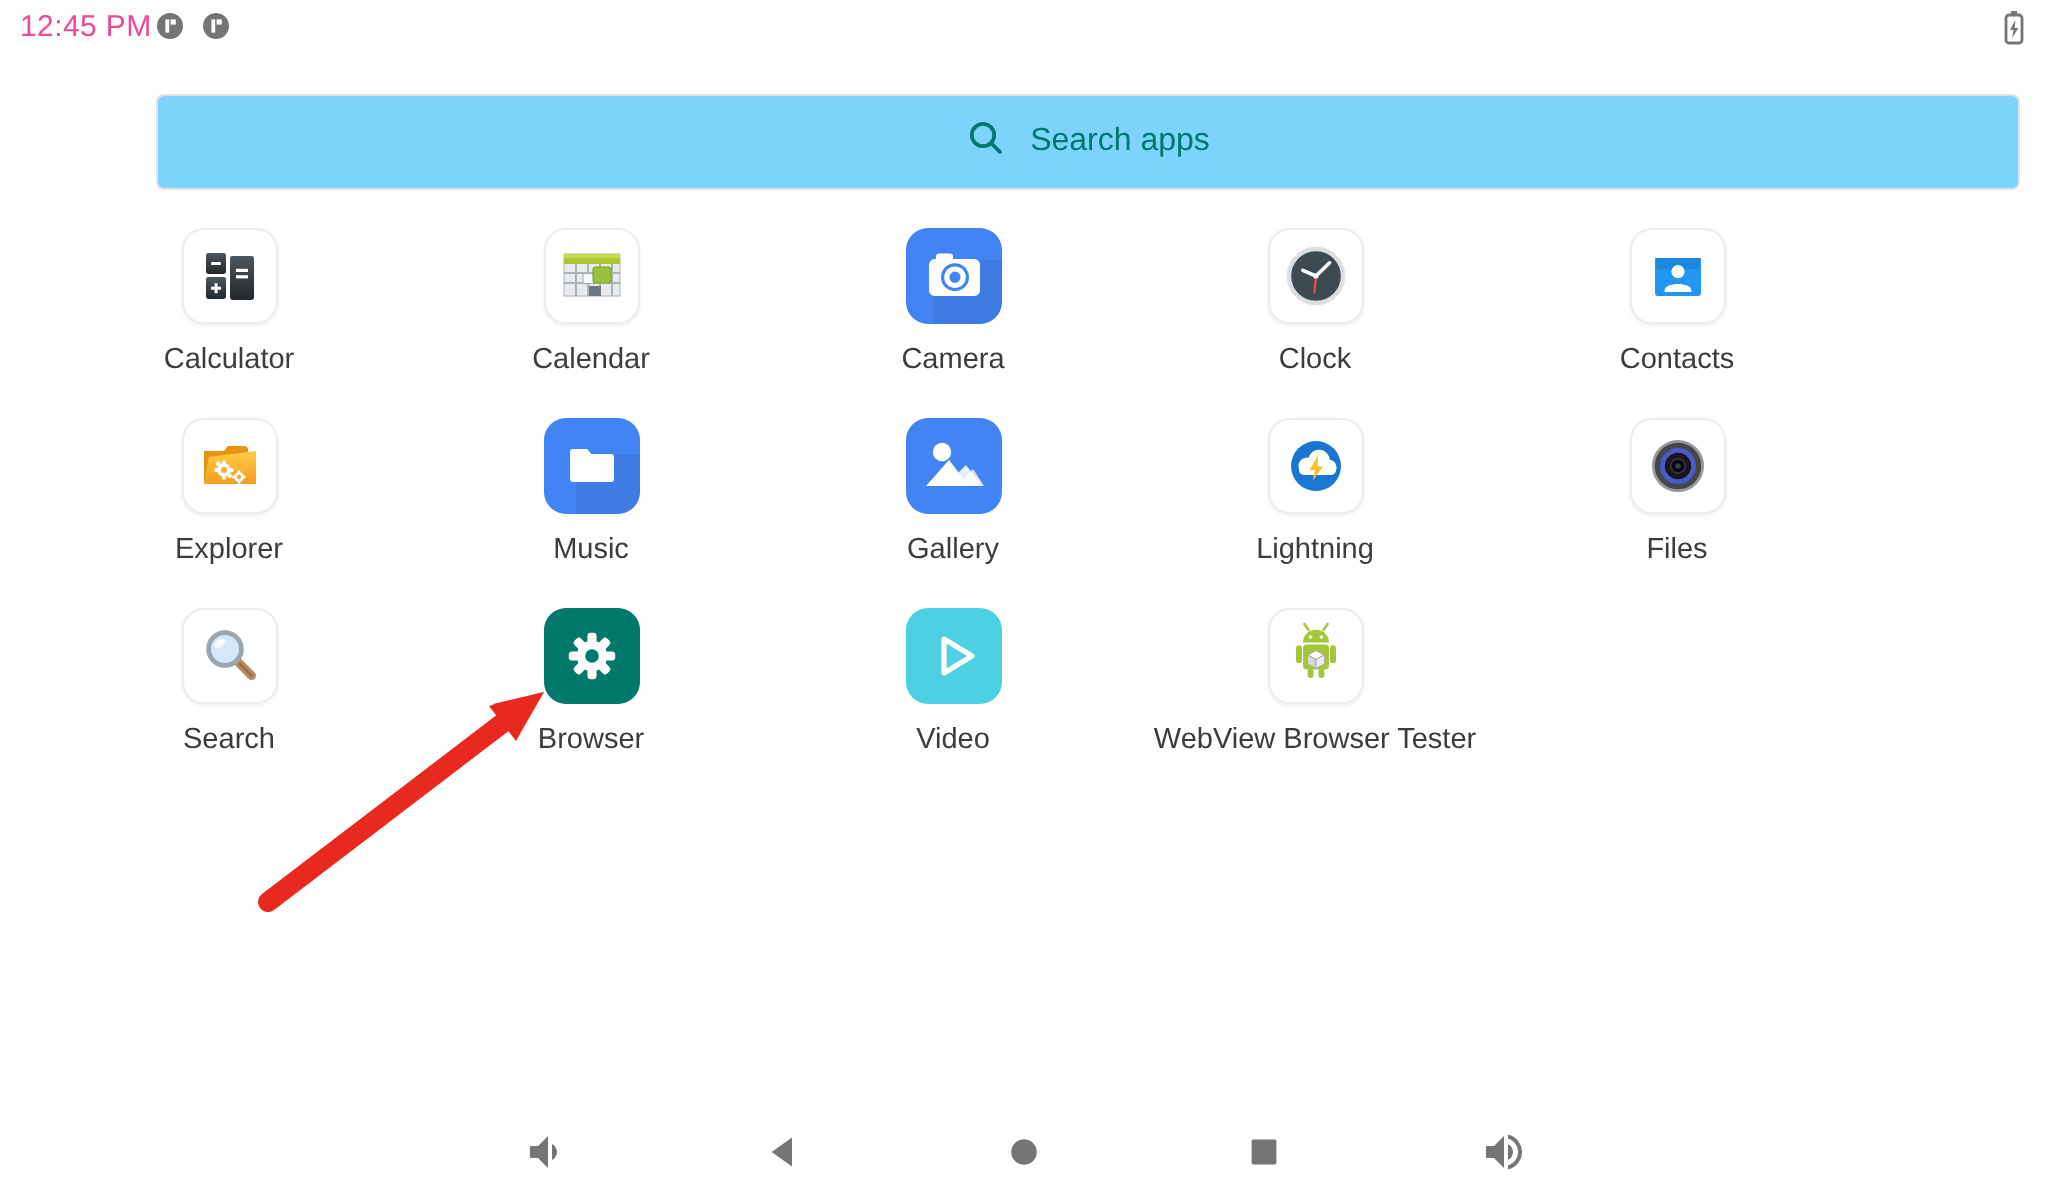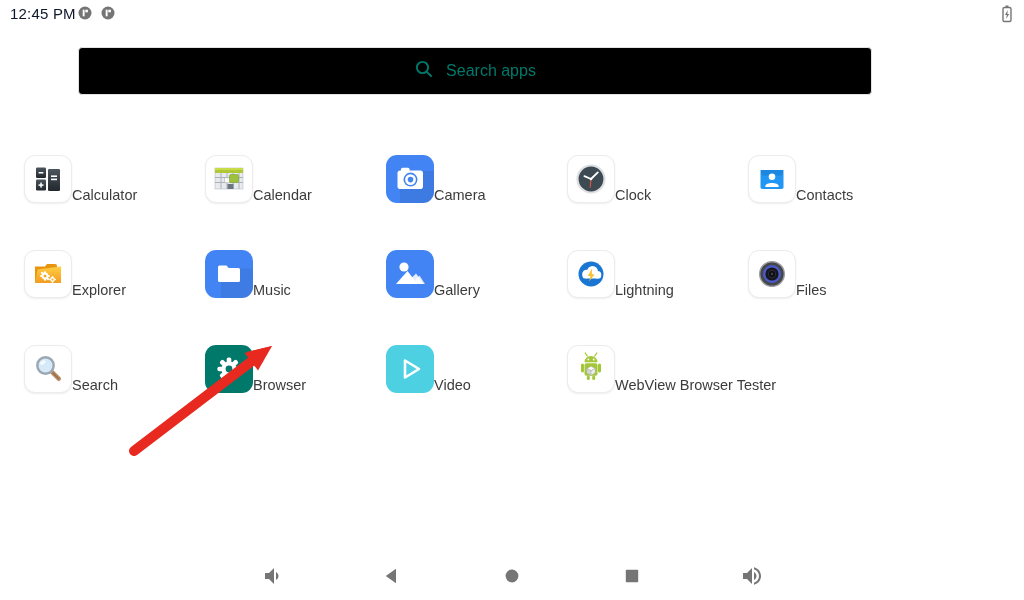--- a/index.html
+++ b/index.html
@@ -6,39 +6,39 @@
   html,body { width:1024px; height:600px; }
   body {
     position:relative;
     background:#ffffff;
     font-family:"Liberation Sans", sans-serif;
     overflow:hidden;
   }
 
   
   .status-bar { position:absolute; top:0; left:0; width:1024px; height:28px; }
-  .status-time { position:absolute; left:10px; top:5px; font-size:15px; color:#0f172a; letter-spacing:.2px; }
+  .status-time { position:absolute; left:10px; top:5px; font-size:15px; color:#ec4899; letter-spacing:.2px; }
   .notif-icons { position:absolute; left:78px; top:6px; display:flex; gap:9px; }
   .battery { position:absolute; right:10px; top:3px; }
 
   
   .search-bar {
-    position:absolute; left:78px; top:47px; width:794px; height:48px;
-    background:#000000; border:1px solid #e2e2e2; border-radius:4px;
+    position:absolute; left:78px; top:47px; width:932px; height:48px;
+    background:#7dd3fc; border:1px solid #e2e2e2; border-radius:4px;
     display:flex; align-items:center; justify-content:center; gap:12px;
     cursor:text;
   }
   .search-text { font-size:16px; color:#00796B; }
 
   
   .app-grid {
     position:absolute; left:24px; top:108px; width:905px;
     display:grid; grid-template-columns:repeat(5,181px); grid-auto-rows:95px;
   }
-  .app-cell { display:flex; flex-direction:row; align-items:flex-end; padding-top:6px; cursor:pointer; }
+  .app-cell { display:flex; flex-direction:column; align-items:center; padding-top:6px; cursor:pointer; }
   .tile {
     width:48px; height:48px; border-radius:11px; overflow:hidden;
     position:relative; flex:0 0 auto;
   }
   .tile svg { display:block; width:48px; height:48px; }
   .tile-white { background:#fff; border:1px solid #ececec; box-shadow:0 1px 2px rgba(0,0,0,.07); }
   .tile-white svg { margin:-1px; }
   .tile-camera, .tile-files, .tile-gallery { background:#4284F3; }
   .tile-settings { background:#00796B; }
   .tile-video { background:#4DD0E1; }

